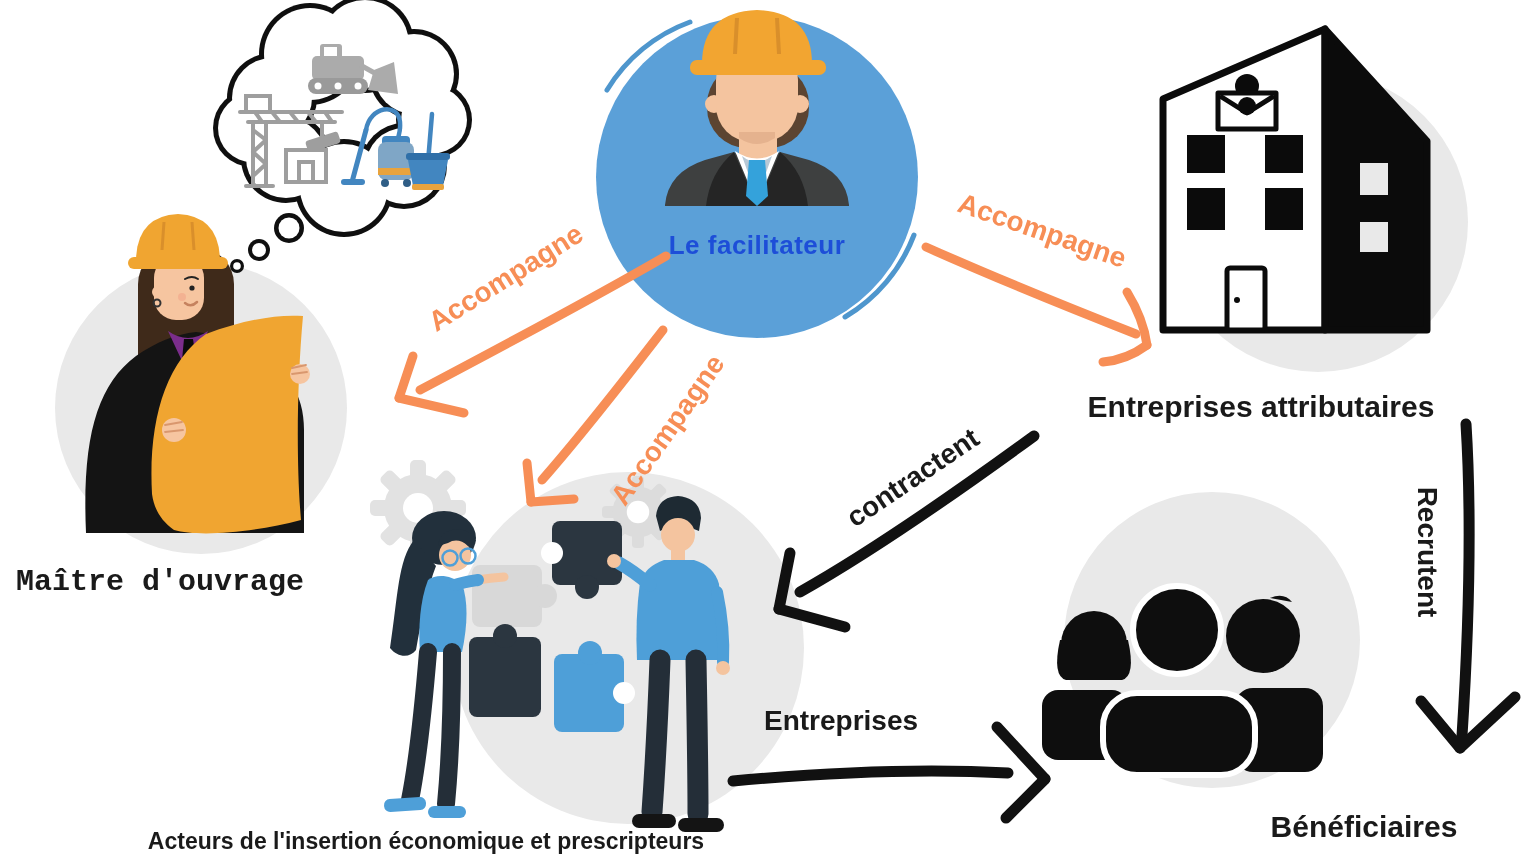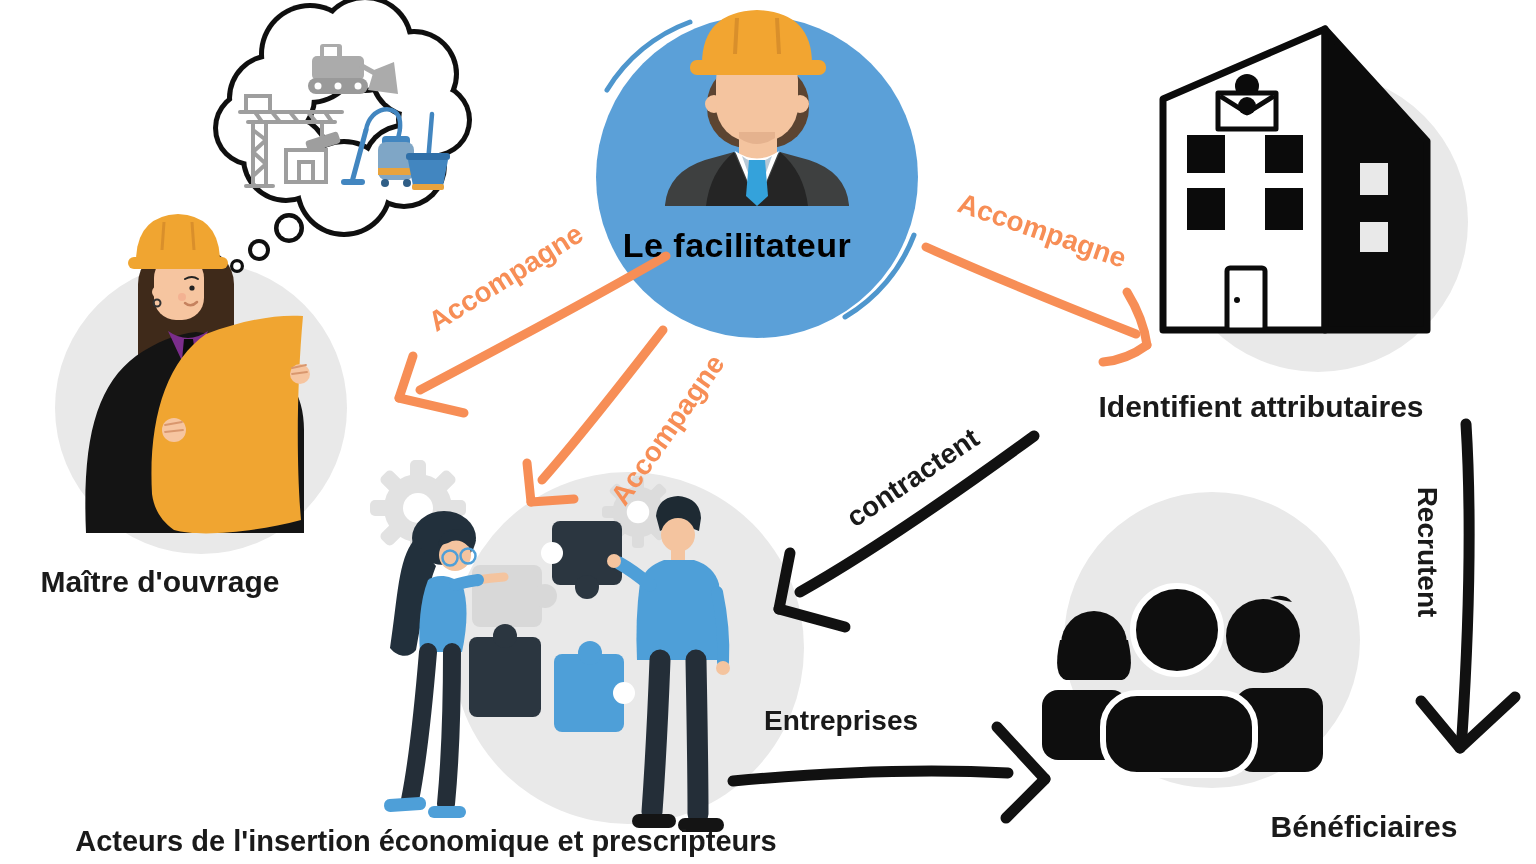--- a/index.html
+++ b/index.html
@@ -8,24 +8,24 @@
     overflow:hidden;font-family:"Liberation Sans",sans-serif;
   }
   svg.scene{position:absolute;left:0;top:0;}
   .label{
     position:absolute;font-weight:700;white-space:nowrap;color:#1a1a1a;
     transform:translate(-50%,-50%);line-height:1;
   }
   .node-label{font-size:30px;}
   .edge-label{font-size:28px;}
   .edge-label.orange{color:#f78e56;}
-  #lbl-facilitator{left:737px;top:245px;font-size:34px;color:#000000;letter-spacing:.5px;}
-  #lbl-owner{left:160px;top:582px;}
+  #lbl-facilitator{left:757px;top:245px;font-size:26px;color:#1d4ed8;letter-spacing:.5px;}
+  #lbl-owner{left:160px;top:582px;font-family:Liberation Mono, monospace;}
   #lbl-companies{left:1261px;top:407px;}
-  #lbl-actors{left:426px;top:841px;font-size:29px;}
+  #lbl-actors{left:426px;top:841px;font-size:23px;}
   #lbl-benef{left:1364px;top:803px;margin-top:24px;}
   #lbl-acc-left{left:506px;top:278px;transform:translate(-50%,-50%) rotate(-32deg);}
   #lbl-acc-mid{left:668px;top:430px;transform:translate(-50%,-50%) rotate(-55deg);}
   #lbl-acc-right{left:1042px;top:231px;transform:translate(-50%,-50%) rotate(19deg);}
   #lbl-contractent{left:913px;top:478px;transform:translate(-50%,-50%) rotate(-34deg);}
   #lbl-identifient{left:841px;top:721px;}
   #lbl-recrutent{left:1427px;top:552px;transform:translate(-50%,-50%) rotate(90deg);}
 </style>
 </head>
 <body>
@@ -293,21 +293,21 @@
     <path d="M1466 424 C1472 520 1468 642 1462 736"></path>
     <path d="M1421 701 L1460 748"></path>
     <path d="M1460 748 L1515 697"></path>
   </g>
 </svg>
 
 <div class="label node-label" id="lbl-facilitator">Le facilitateur</div>
 
 <div class="label node-label" id="lbl-owner">Maître d'ouvrage</div>
 
-<div class="label node-label" id="lbl-companies">Identifient attributaires</div>
+<div class="label node-label" id="lbl-companies">Entreprises attributaires</div>
 
 <div class="label node-label" id="lbl-actors">Acteurs de l'insertion économique et prescripteurs</div>
 
 <div class="label node-label" id="lbl-benef">Bénéficiaires</div>
 
 <div class="label edge-label orange" id="lbl-acc-left">Accompagne</div>
 
 <div class="label edge-label orange" id="lbl-acc-mid">Accompagne</div>
 
 <div class="label edge-label orange" id="lbl-acc-right">Accompagne</div>

